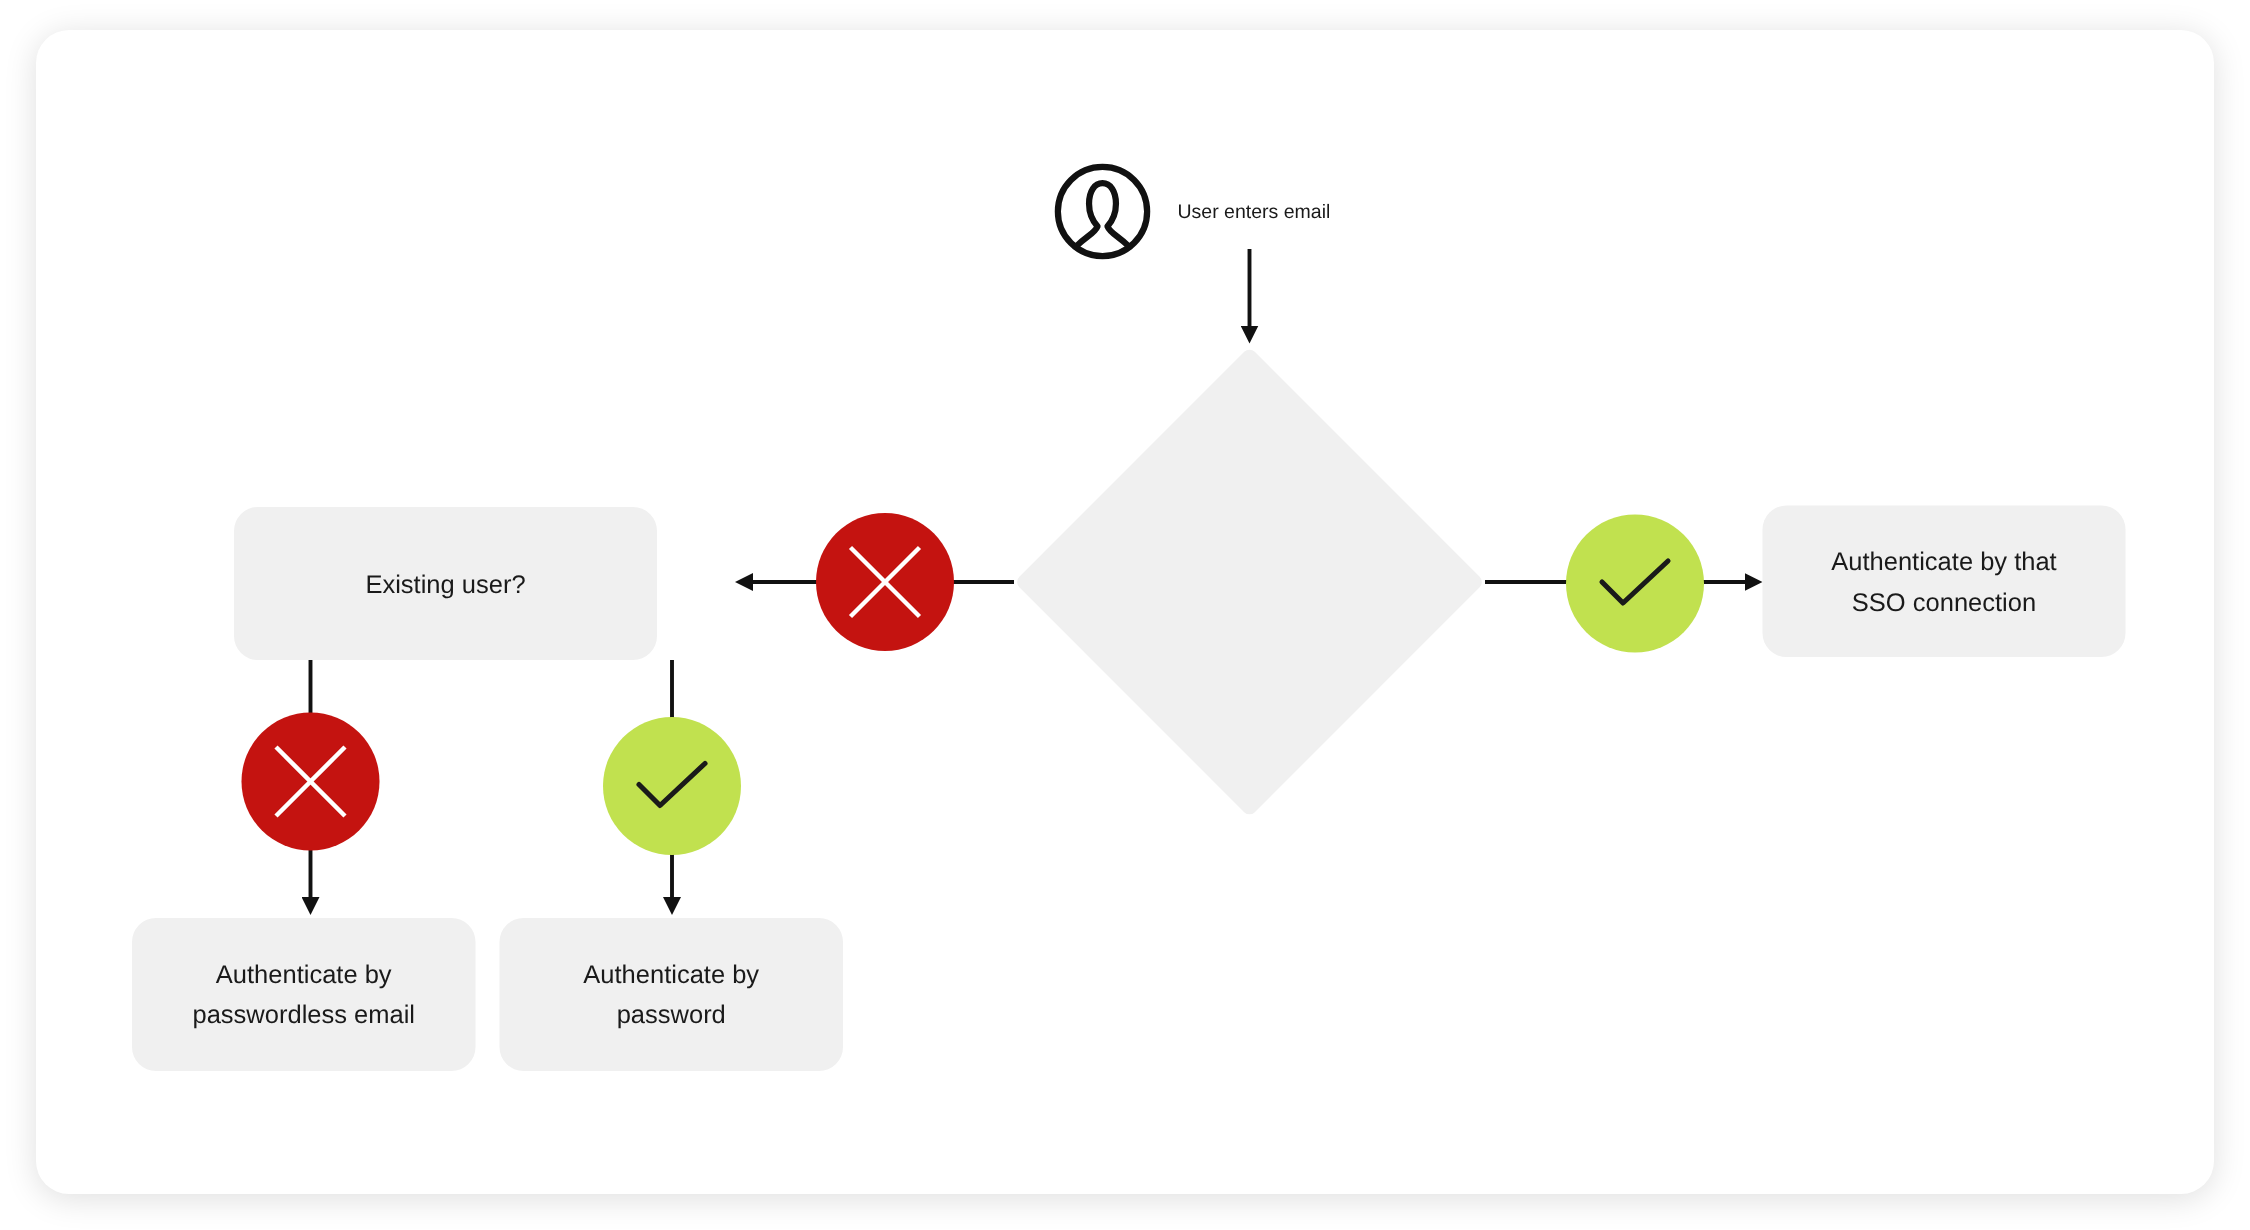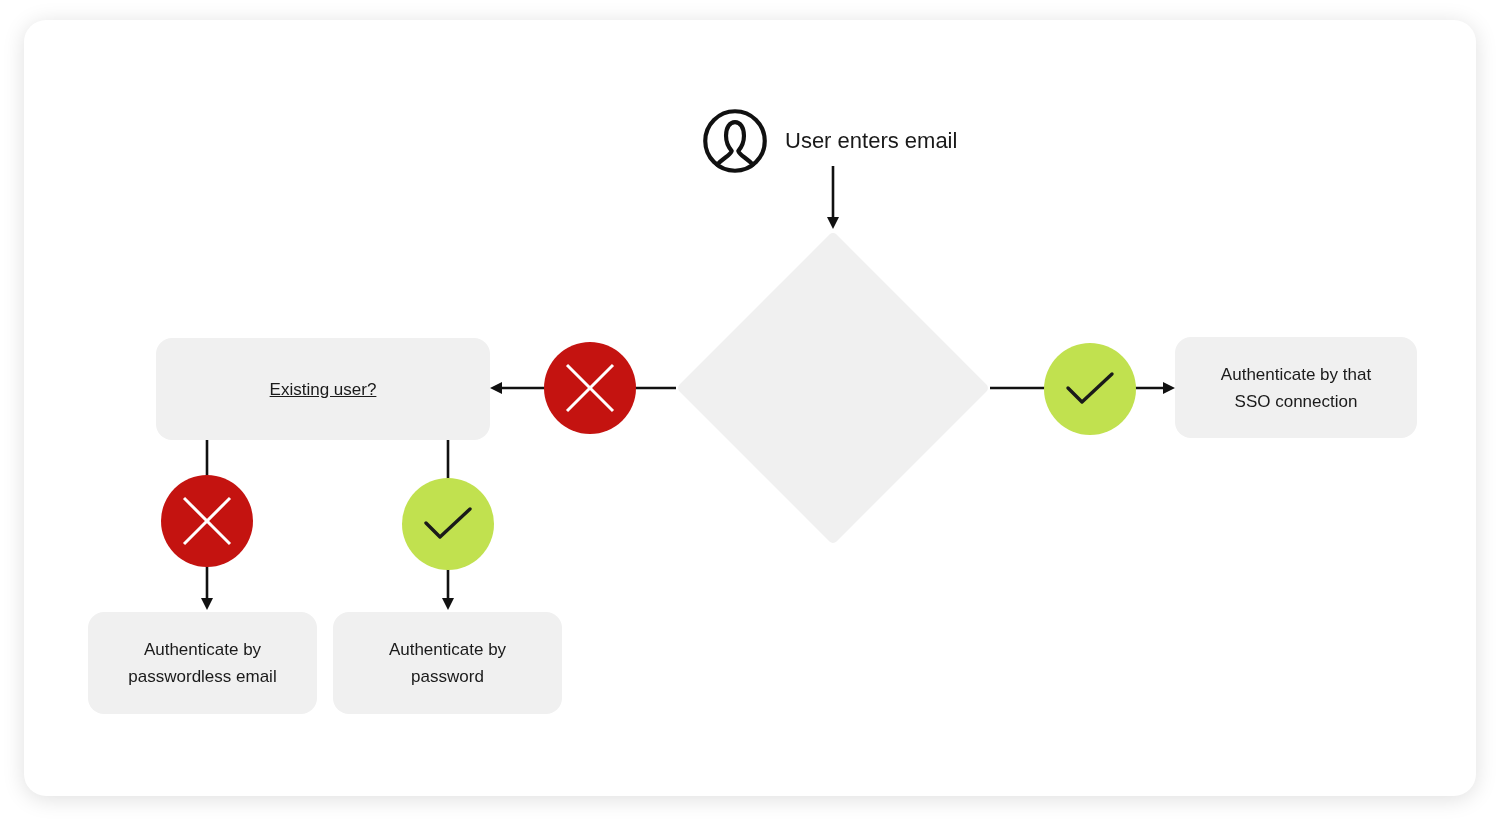--- a/index.html
+++ b/index.html
@@ -39,21 +39,21 @@
   .node {
     position: absolute;
     background: var(--node-fill, #f0f0f0);
     border-radius: 16px;
     display: flex; align-items: center; justify-content: center;
     color: var(--text, #1a1a1a);
     font-size: 17px; line-height: 27px;
     text-align: center;
     white-space: pre-line;
   }
-  .node-existing      { left: 132px;  top: 318px; width: 334px; height: 102px; text-decoration: underline; }
+  .node-existing      { left: 132px;  top: 318px; width: 282px; height: 102px; }
   .node-sso           { left: 1151px; top: 317px; width: 242px; height: 101px; }
   .node-passwordless  { left: 64px;   top: 592px; width: 229px; height: 102px; }
   .node-password      { left: 309px;  top: 592px; width: 229px; height: 102px; }
 
   .branch-circle {
     position: absolute;
     width: 92px; height: 92px; border-radius: 50%;
     display: flex; align-items: center; justify-content: center;
   }
   .branch-no  { background: var(--no-red, #c41310); }
@@ -63,21 +63,21 @@
   .no-2  { left: 137px;  top: 455px; }
   .yes-2 { left: 378px;  top: 458px; }
   .x-mark line { stroke: var(--x-mark, #fff); stroke-width: 3px; }
   .check-mark polyline { stroke: var(--check-mark, #1a1a1a); stroke-width: 3.4px; fill: none; stroke-linecap: round; stroke-linejoin: round; }
 
   .start-group { position: absolute; left: 677px; top: 87px; display: flex; align-items: center; }
   .user-icon svg { display: block; }
   .start-label {
     position: absolute; left: 761px; top: 108px;
     color: var(--text, #1a1a1a);
-    font-size: 22px; line-height: 26px;
+    font-size: 13px; line-height: 26px;
     white-space: nowrap; text-align: left;
   }
 </style>
 </head>
 <body>
 
 <div class="page">
   <div class="card">
 
     <svg class="connectors" width="1452" height="776" viewBox="0 0 1452 776">

